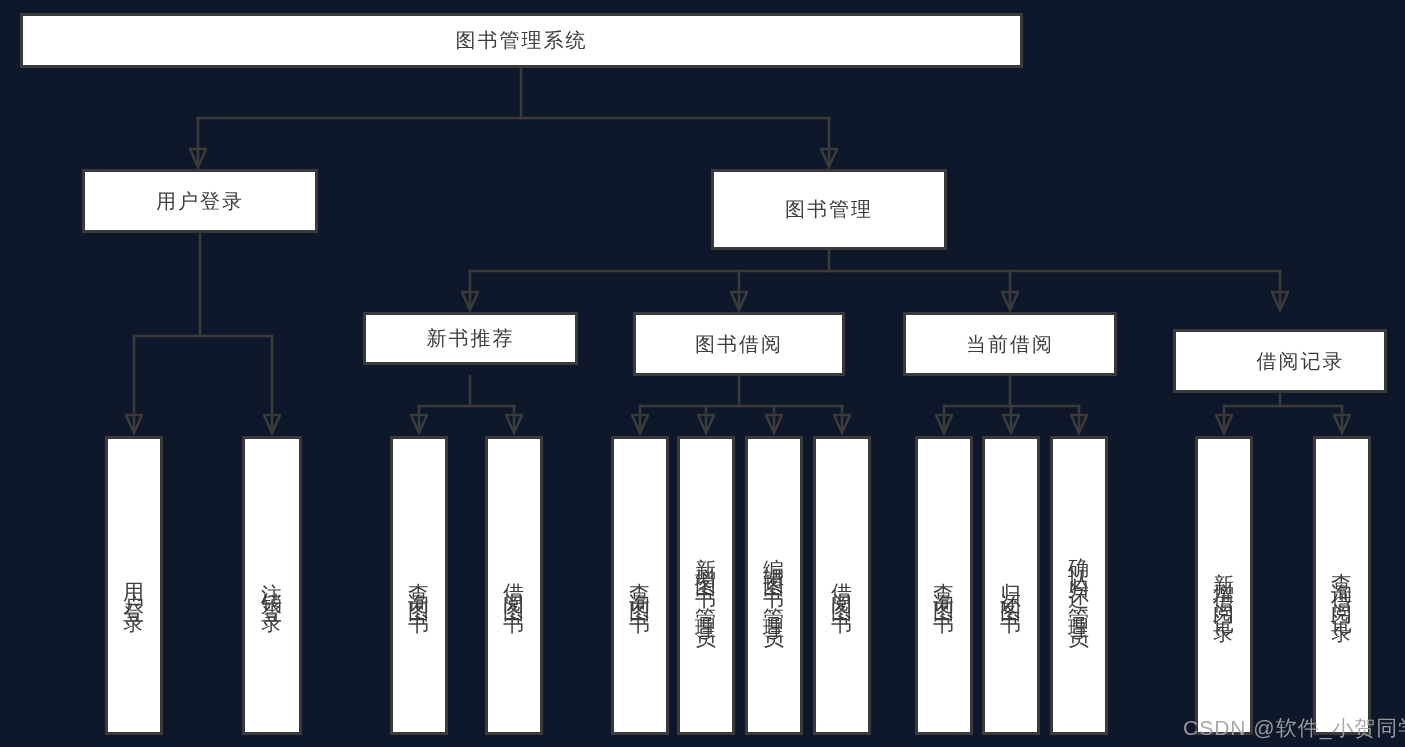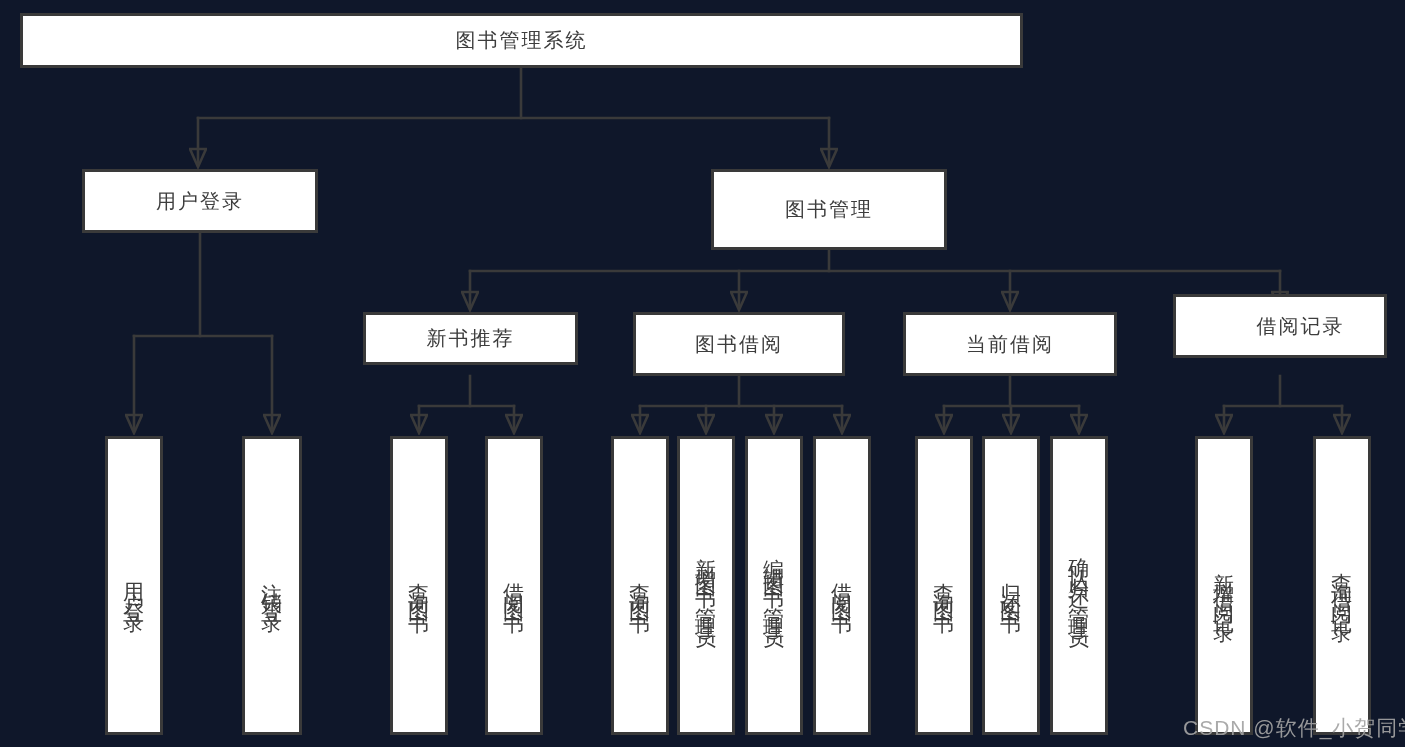--- a/index.html
+++ b/index.html
@@ -105,21 +105,21 @@
   </svg>
 
   <div class="node" style="left:20px;top:13px;width:1003px;height:55px;">图书管理系统</div>
 
   <div class="node" style="left:82px;top:169px;width:236px;height:64px;">用户登录</div>
   <div class="node" style="left:711px;top:169px;width:236px;height:81px;">图书管理</div>
 
   <div class="node" style="left:363px;top:312px;width:215px;height:53px;text-align:right;">新书推荐</div>
   <div class="node" style="left:633px;top:312px;width:212px;height:64px;">图书借阅</div>
   <div class="node" style="left:903px;top:312px;width:214px;height:64px;">当前借阅</div>
-  <div class="node" style="left:1173px;top:294px;width:214px;height:64px;padding-left:41px;">借阅记录</div>
+  <div class="node" style="left:1173px;top:329px;width:214px;height:64px;padding-left:41px;">借阅记录</div>
 
   <div class="vnode" style="left:105px;top:436px;width:58px;height:299px;">
     <span>用户登录</span>
   </div>
   <div class="vnode" style="left:242px;top:436px;width:60px;height:299px;">
     <span>注销登录</span>
   </div>
 
   <div class="vnode" style="left:390px;top:436px;width:58px;height:299px;">
     <span>查询图书</span>

